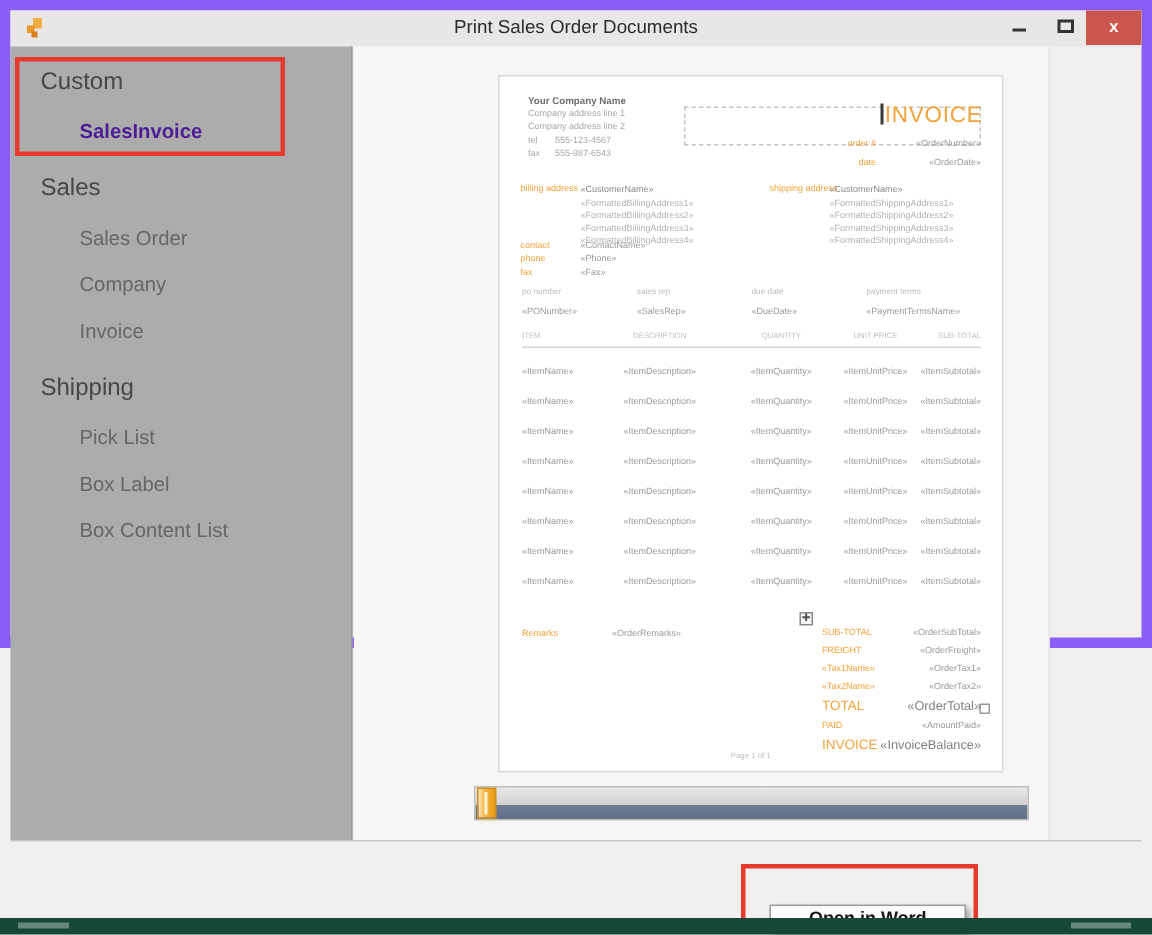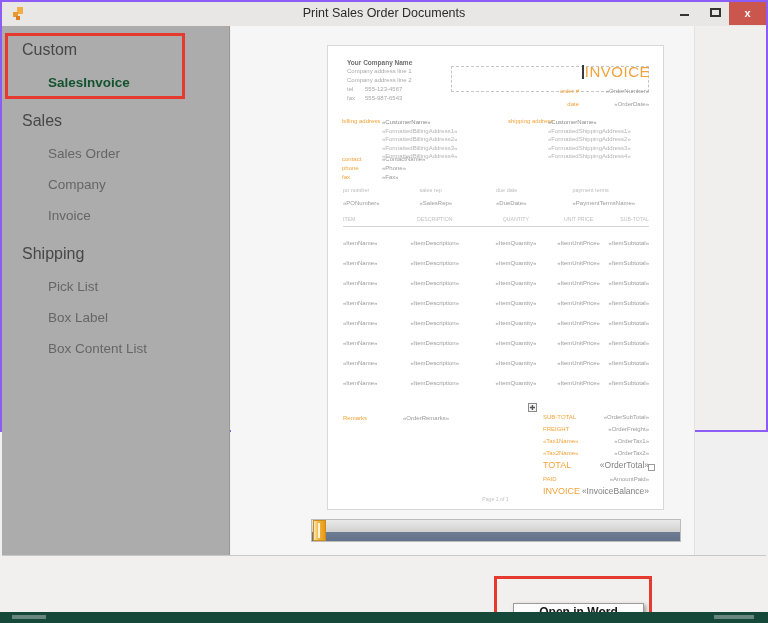--- a/index.html
+++ b/index.html
@@ -1,35 +1,35 @@
 <!DOCTYPE html>
 <html><head>
 <meta charset="utf-8">
 <style>
   * { margin:0; padding:0; box-sizing:border-box; }
   html,body { width:768px; height:623px; }
   body { font-family:"Liberation Sans", sans-serif; position:relative; background:#f0f0f0; overflow:hidden; }
 
   .screen { position:absolute; inset:0; }
-  .window { position:absolute; left:0; top:0; width:768px; height:432px; background:#f0efee; border:2px solid #8b5cf6; }
+  .window { position:absolute; left:0; top:0; width:768px; height:432px; background:#f0efee; border:7px solid #8b5cf6; }
 
   
   .titlebar { position:absolute; left:0; top:0; right:0; height:24px; background:#e9e7e5; }
   .app-icon { position:absolute; left:9px; top:4px; width:14px; height:16px; }
   .win-title { position:absolute; left:0; right:0; top:4px; text-align:center; font-size:12.5px; color:#2b2b2b; }
   .btn-min { position:absolute; right:77px; top:12px; width:9px; height:2px; background:#333; cursor:default; }
   .btn-max { position:absolute; right:45px; top:6px; width:11px; height:9px; border:2px solid #333; background:transparent; }
   .btn-close { position:absolute; right:0; top:0; width:37px; height:23px; background:#cb564e; color:#fff; font-size:11px; font-weight:bold; text-align:center; line-height:23px; }
 
   
   .sidebar { position:absolute; left:0; top:24px; width:228px; height:529px; background:#acacac; border-right:1px solid #9a9a9a; overflow:hidden; }
   .side-header { margin:22px 0 0 20px; font-size:16px; color:#474747; }
   .side-header:first-child { margin-top:15px; }
   .side-item { margin:16px 0 0 46px; font-size:13.5px; color:#666; cursor:default; }
-  .side-item.selected { font-weight:bold; color:#14532d; }
+  .side-item.selected { font-weight:bold; color:#4c1d95; }
 
   
   .preview { position:absolute; left:229px; top:24px; width:464px; height:529px; background:#f6f6f6; border-right:1px solid #e3e2e1; }
   .page { position:absolute; left:96px; top:19px; width:337px; height:465px; background:#fff; border:1px solid #d9d8d7; font-size:6px; color:#9a9a9a; }
   .company { position:absolute; left:19px; top:12px; line-height:9px; }
   .c-name { font-weight:bold; color:#6e6e6e; font-size:6.5px; }
   .c-line { color:#a8a8a8; }
   .c-row span:first-child { display:inline-block; width:18px; color:#a8a8a8; }
   .c-row span:last-child { color:#a8a8a8; }
 

